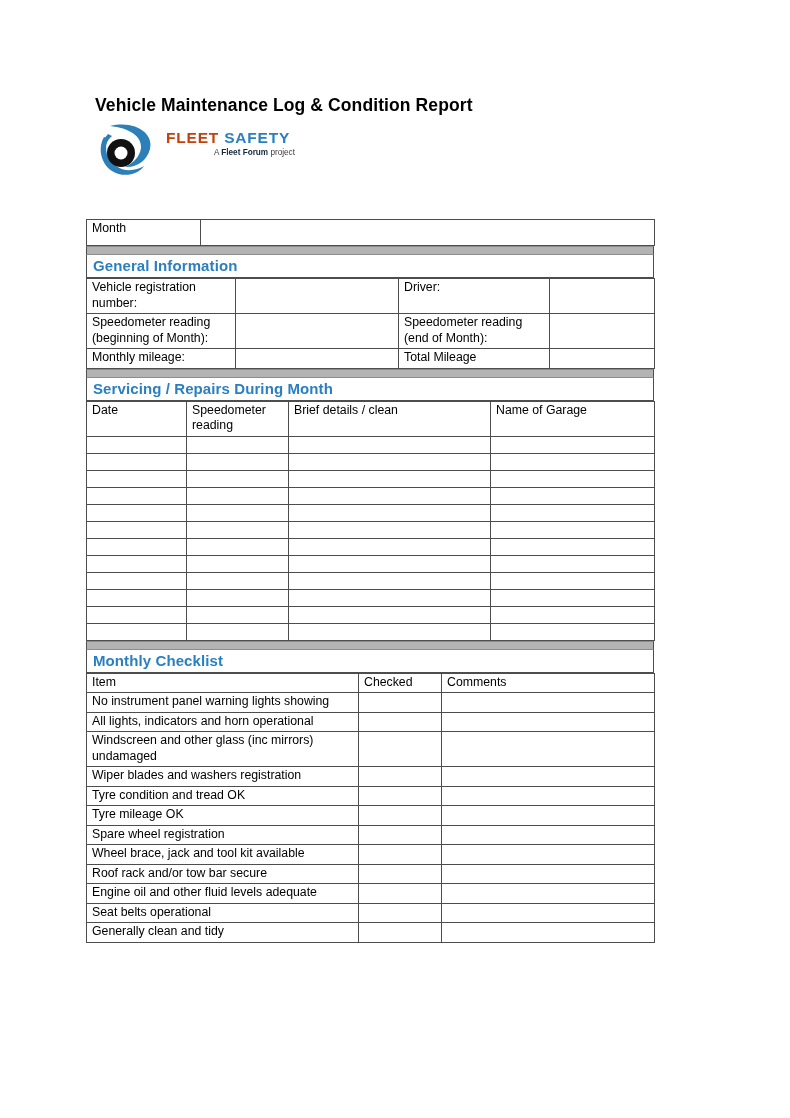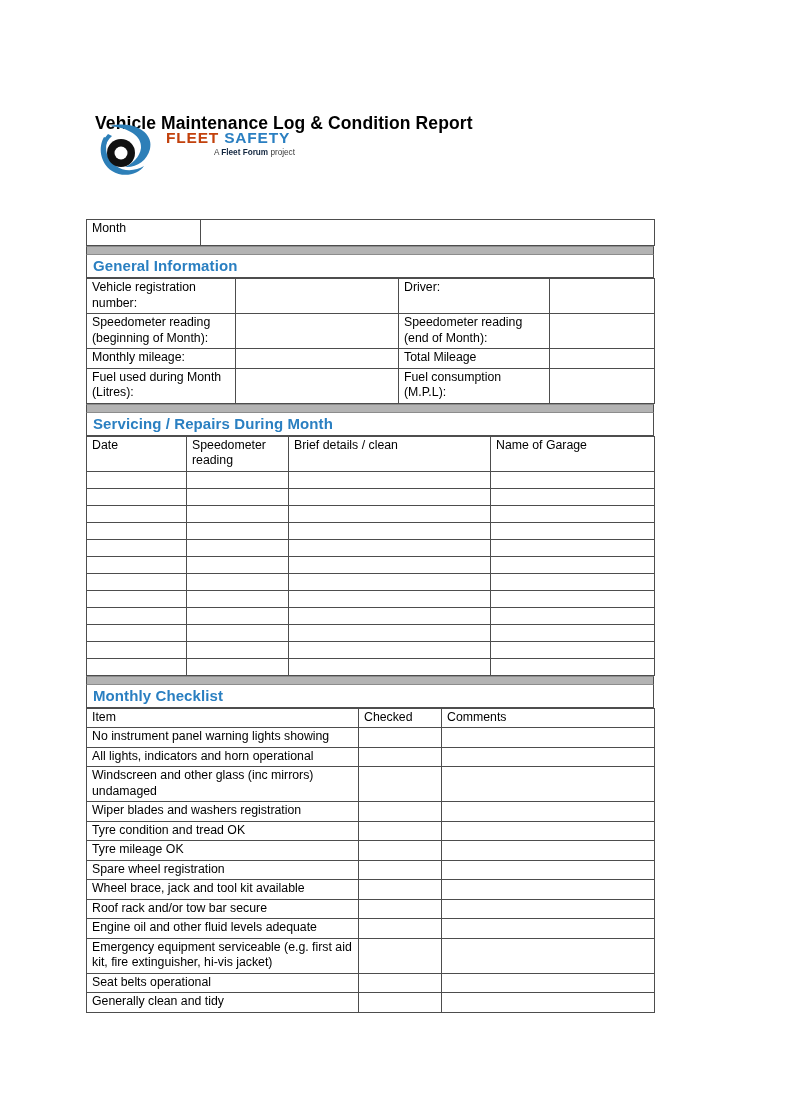--- a/index.html
+++ b/index.html
@@ -21,21 +21,21 @@
     left: 0; top: 0;
     width: 790px;
     height: 1118px;
     background: #ffffff;
   }
 
   
   .doc-title {
     position: absolute;
     left: 95px;
-    top: 113px;
+    top: 95px;
     font-size: 17.5px;
     font-weight: bold;
     letter-spacing: 0.1px;
     color: #000000;
     white-space: nowrap;
   }
 
   
   .logo-block {
     position: absolute;
@@ -214,26 +214,20 @@
           <td></td>
           <td>Speedometer reading (end of Month):</td>
           <td></td>
         </tr>
         <tr>
           <td>Monthly mileage:</td>
           <td></td>
           <td>Total Mileage</td>
           <td></td>
         </tr>
-        <tr>
-          <td>Fuel used during Month (Litres):</td>
-          <td></td>
-          <td>Fuel consumption (M.P.L):</td>
-          <td></td>
-        </tr>
       </tbody>
     </table>
 
     <div class="sep-bar"></div>
 
     <div class="section-head">Servicing / Repairs During Month</div>
 
     <table class="grid servicing-table">
       <colgroup>
         <col style="width:100px">
@@ -383,25 +377,20 @@
             <td>Roof rack and/or tow bar secure</td>
             <td></td>
             <td></td>
           </tr>
           <tr>
             <td>Engine oil and other fluid levels adequate</td>
             <td></td>
             <td></td>
           </tr>
           <tr>
-            <td>Emergency equipment serviceable (e.g. first aid kit, fire extinguisher, hi-vis jacket)</td>
-            <td></td>
-            <td></td>
-          </tr>
-          <tr>
             <td>Seat belts operational</td>
             <td></td>
             <td></td>
           </tr>
           <tr>
             <td>Generally clean and tidy</td>
             <td></td>
             <td></td>
           </tr>
         </tbody>

